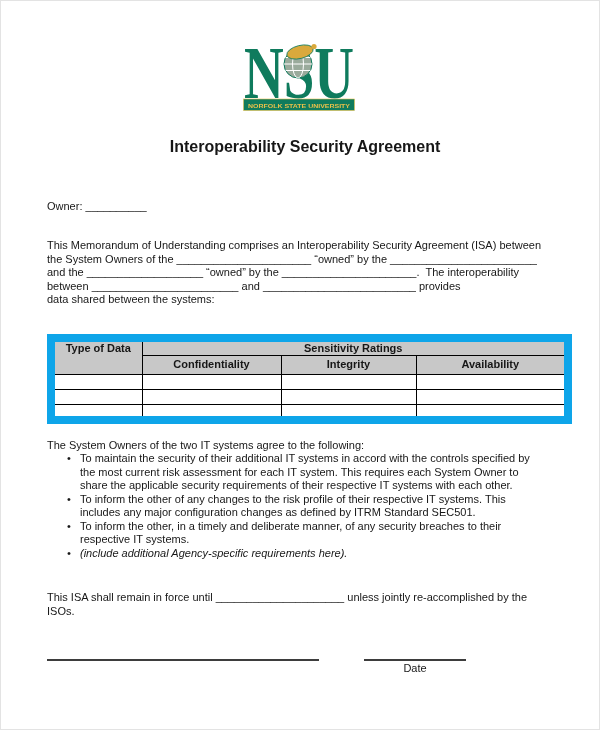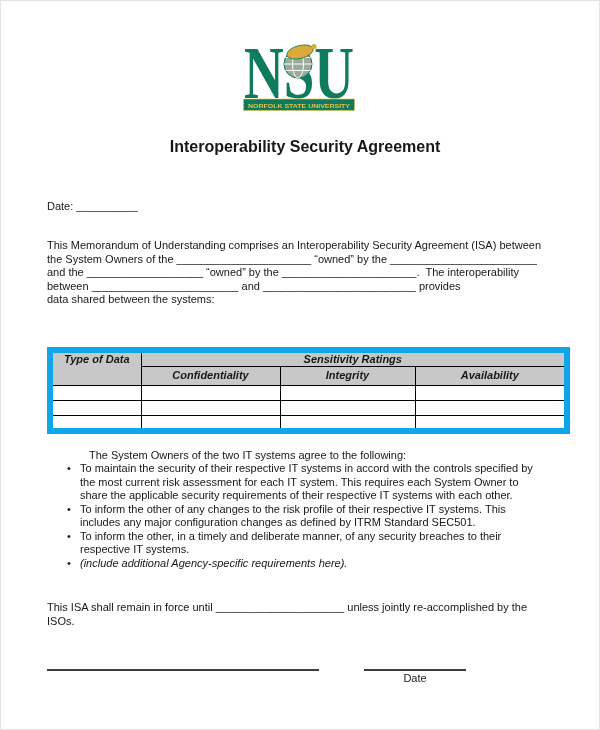--- a/index.html
+++ b/index.html
@@ -10,28 +10,28 @@
     font-family:"Liberation Sans","DejaVu Sans",sans-serif;
     font-size:11px; line-height:13.5px; color:#171717;
     position:relative; overflow:hidden;
   }
   .logo-wrap { margin:42px 0 0 196px; width:112px; height:68px; }
   .doc-title { margin-top:29px; text-align:center; font-weight:bold; font-size:16px; }
   .date-row { margin-top:46px; white-space:pre; }
   .para { margin-top:26px; }
   .pline { white-space:pre; }
   table.sens {
-    margin-top:40px; border-collapse:collapse; width:517px;
-    border:6px solid #0ea5e9; table-layout:fixed;font-style:italic;
+    margin-top:27px; border-collapse:collapse; width:517px;
+    border:8px solid #0ea5e9; table-layout:fixed;
   }
   table.sens td { border:1px solid #000; padding:0 2px; font-size:11px; overflow:hidden; }
   td.hcell { font-weight:bold; text-align:center; }
   td.vtop { vertical-align:top; padding-top:1px; }
   tr.hrow1 { height:16px; } tr.hrow2 { height:19px;padding-left:28px; } tr.drow { height:15px; }
-  .agree-intro { margin-top:15px;margin-left:42px; }
+  .agree-intro { margin-top:15px; }
   ul.blist { margin:0; padding:0; list-style:none; }
   ul.blist li { position:relative; padding-left:33px; }
   ul.blist li .bullet { position:absolute; left:20px; top:0; }
   li.em { font-style:italic; }
   .validity { margin-top:31px; }
   .sig-row { margin-top:41px; display:flex; align-items:flex-start; }
   .sig-line-long { width:272px; height:0; border-top:2px solid #3d3d3d; }
   .sig-date-block { margin-left:45px; width:102px; text-align:center; }
   .sig-line-short { width:102px; height:0; border-top:2px solid #3d3d3d; }
   .sig-date-label { margin-top:1px; }
@@ -62,21 +62,21 @@
         <ellipse cx="57" cy="9" rx="13.5" ry="6.5" transform="rotate(-14 57 9)" stroke="#0f7b5d" stroke-width="0.8" fill="#d9a93c"></ellipse>
         <circle cx="71" cy="3.5" r="2.6" fill="#d9a93c"></circle>
       </g>
       <rect x="0.5" y="56" width="111" height="11.5" stroke="#e8c04a" stroke-width="0.6" fill="#0f7b5d"></rect>
       <text x="56" y="64.6" text-anchor="middle" font-size="6" font-weight="bold" font-family="Liberation Sans, DejaVu Sans, sans-serif" textLength="102" lengthAdjust="spacingAndGlyphs" fill="#e8c04a">NORFOLK STATE UNIVERSITY</text>
     </svg>
   </div>
 
   <div class="doc-title">Interoperability Security Agreement</div>
 
-  <div class="date-row"><span>Date:</span><span> </span><span>__________</span></div>
+  <div class="date-row"><span>Owner:</span><span> </span><span>__________</span></div>
 
   <div class="para">
     <div class="pline">This Memorandum of Understanding comprises an Interoperability Security Agreement (ISA) between</div>
     <div class="pline">the System Owners of the ______________________ “owned” by the ________________________</div>
     <div class="pline">and the ___________________ “owned” by the ______________________.  The interoperability</div>
     <div class="pline">between ________________________ and _________________________ provides</div>
     <div class="pline">data shared between the systems:</div>
   </div>
 
   <table class="sens">
@@ -115,21 +115,21 @@
       <td></td>
     </tr>
   </tbody>
     </table>
 
   <div class="agree-intro">The System Owners of the two IT systems agree to the following:</div>
 
   <ul class="blist">
     <li>
       <span class="bullet">•</span>
-      <div class="pline">To maintain the security of their respective IT systems in accord with the controls specified by</div>
+      <div class="pline">To maintain the security of their additional IT systems in accord with the controls specified by</div>
       <div class="pline">the most current risk assessment for each IT system. This requires each System Owner to</div>
       <div class="pline">share the applicable security requirements of their respective IT systems with each other.</div>
     </li>
     <li>
       <span class="bullet">•</span>
       <div class="pline">To inform the other of any changes to the risk profile of their respective IT systems. This</div>
       <div class="pline">includes any major configuration changes as defined by ITRM Standard SEC501.</div>
     </li>
     <li>
       <span class="bullet">•</span>

